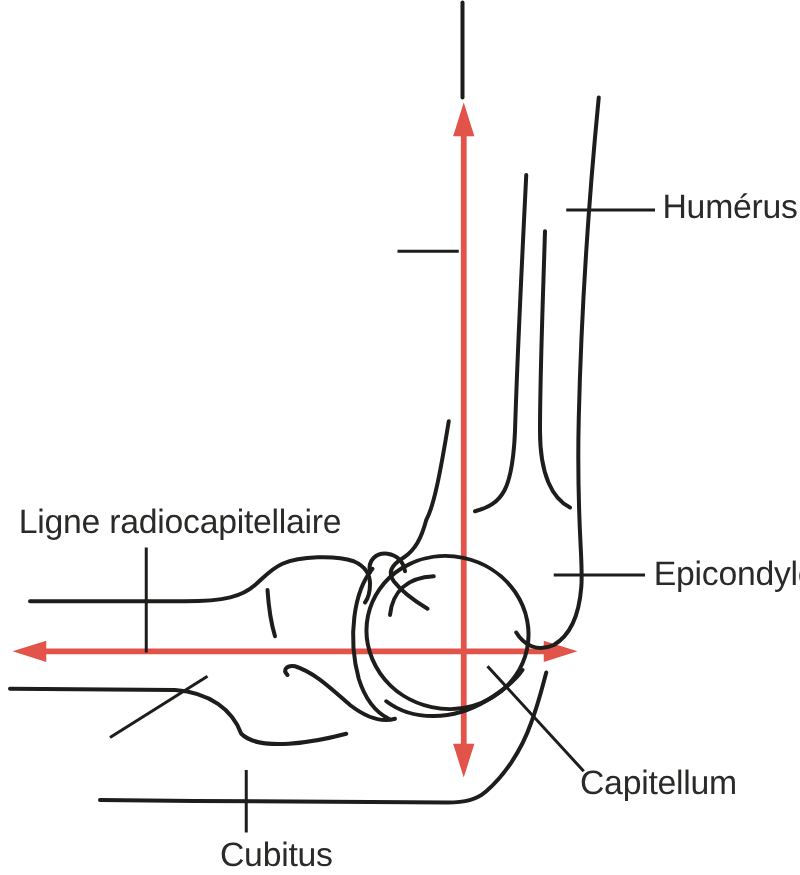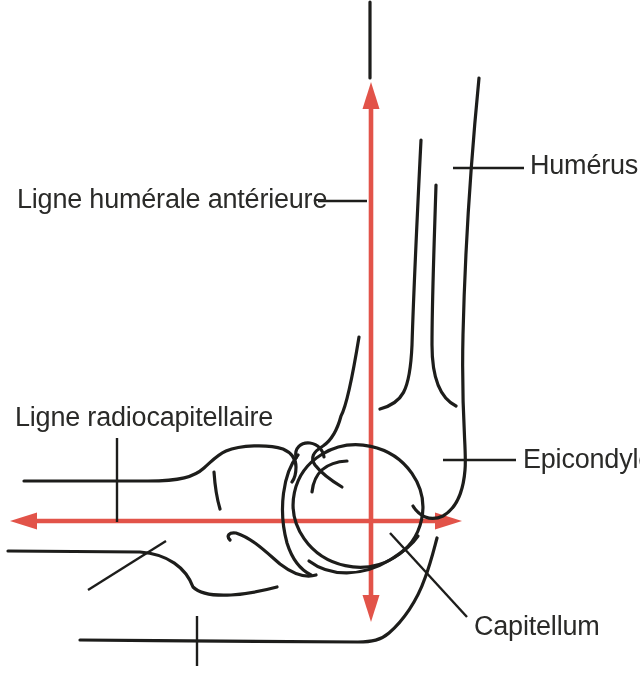--- a/index.html
+++ b/index.html
@@ -90,19 +90,19 @@
 
     <line class="leader" x1="318" y1="201" x2="367" y2="201"></line>
     <line class="leader" x1="453" y1="168" x2="524" y2="168"></line>
     <line class="leader" x1="117" y1="438" x2="117" y2="522"></line>
     <line class="leader" x1="443" y1="460" x2="516" y2="460"></line>
     <line class="leader" x1="88" y1="590" x2="166" y2="541"></line>
     <line class="leader" x1="390" y1="533" x2="467" y2="617"></line>
     <line class="leader" x1="197" y1="616" x2="197" y2="666"></line>
   </svg>
 
-  <div class="lbl" style="left:17px;  top:186px;">Ligne humérale antérieure</div>
   <div class="lbl" style="left:530px; top:152px;">Humérus</div>
   <div class="lbl" style="left:15px;  top:404px;">Ligne radiocapitellaire</div>
   <div class="lbl" style="left:523px; top:446px;">Epicondyle</div>
-  <div class="lbl" style="left:474px; top:613px;">Capitellum</div>
+  <div class="lbl" style="left:464px; top:613px;">Capitellum</div>
+  <div class="lbl" style="left:176px; top:671px;">Cubitus</div>
 
 </div>
 
 </body></html>

